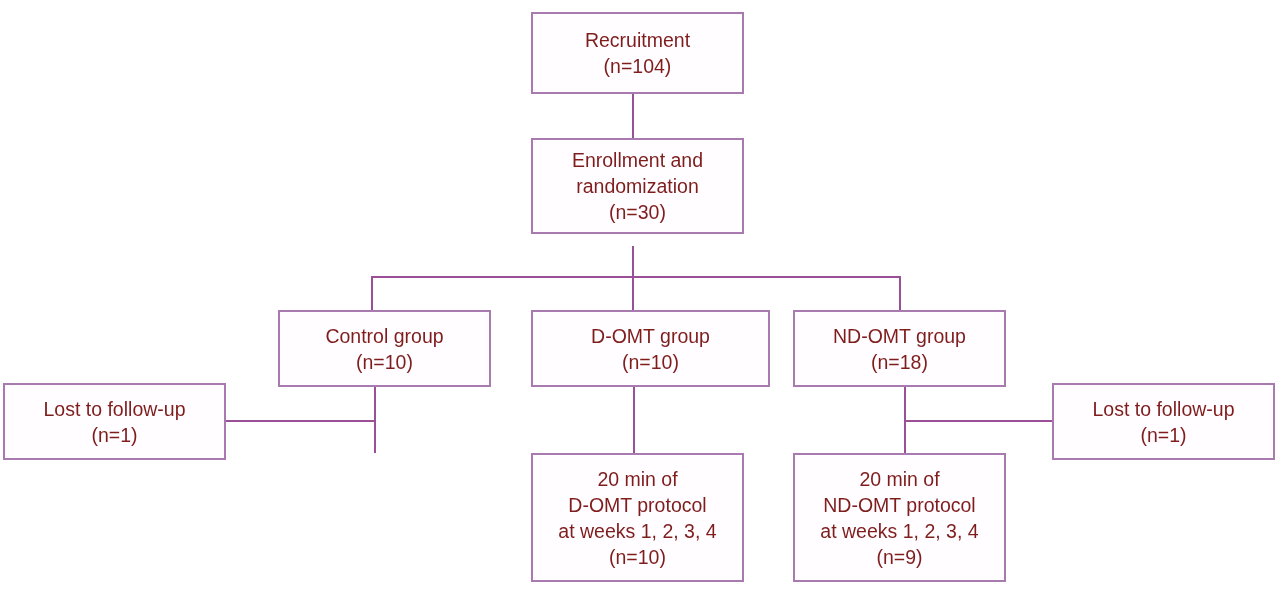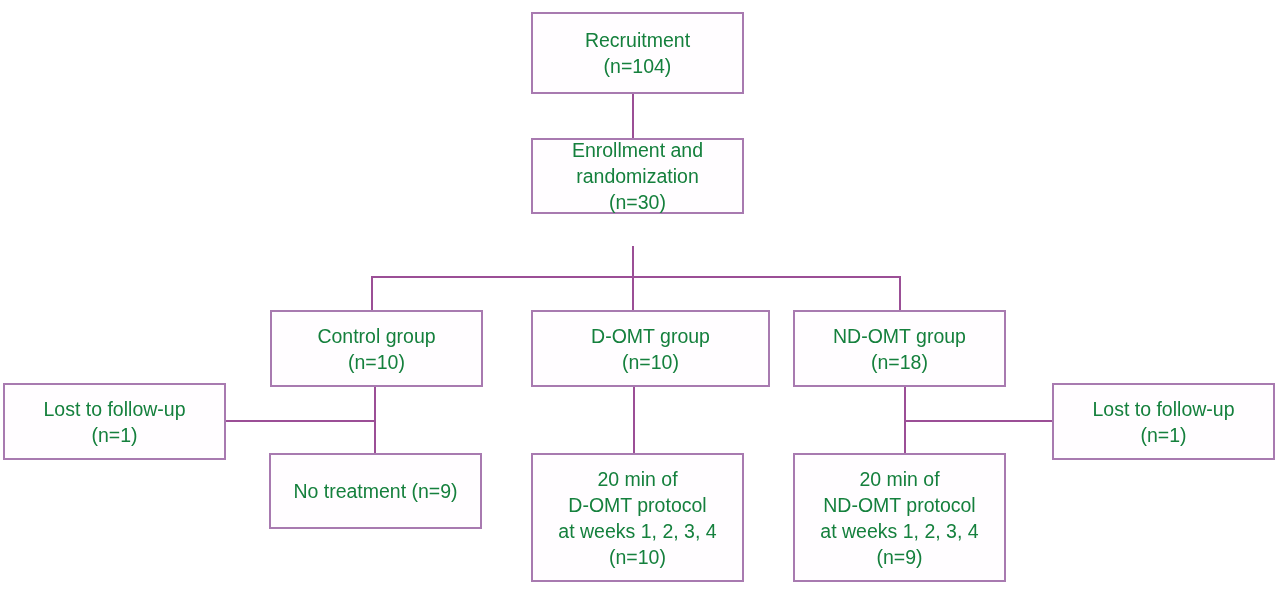--- a/index.html
+++ b/index.html
@@ -18,21 +18,21 @@
   }
   .flow-box {
     position: absolute;
     box-sizing: border-box;
     border: 2px solid #a87ab0;
     background: #fffdff;
     display: flex;
     align-items: center;
     justify-content: center;
     text-align: center;
-    color: #15803d;
+    color: #7f1d1d;
     font-size: 19.5px;
     line-height: 26px;
     white-space: pre-line;
     z-index: 2;
   }
   .connector {
     position: absolute;
     background: #9b4f96;
     z-index: 1;
   }
@@ -58,40 +58,39 @@
 
   <div class="connector v" style="left:633px; top:387px; height:66px;"></div>
 
   <div class="connector v" style="left:904px; top:387px; height:66px;"></div>
 
   <div class="connector h" style="left:904px; top:420px; width:149px;"></div>
 
   <div class="flow-box" style="left:531px; top:12px; width:213px; height:82px;">Recruitment
 (n=104)</div>
 
-  <div class="flow-box" style="left:531px; top:138px; width:213px; height:76px;">Enrollment and
+  <div class="flow-box" style="left:531px; top:138px; width:213px; height:96px;">Enrollment and
 randomization
 (n=30)</div>
 
-  <div class="flow-box" style="left:270px; top:310px; width:213px; height:77px;">Control group
+  <div class="flow-box" style="left:278px; top:310px; width:213px; height:77px;">Control group
 (n=10)</div>
 
   <div class="flow-box" style="left:531px; top:310px; width:239px; height:77px;">D-OMT group
 (n=10)</div>
 
   <div class="flow-box" style="left:793px; top:310px; width:213px; height:77px;">ND-OMT group
 (n=18)</div>
 
   <div class="flow-box" style="left:3px; top:383px; width:223px; height:77px;">Lost to follow-up
 (n=1)</div>
 
   <div class="flow-box" style="left:1052px; top:383px; width:223px; height:77px;">Lost to follow-up
 (n=1)</div>
 
-  <div class="flow-box" style="left:269px; top:453px; width:213px; height:76px;">No treatment (n=9)</div>
 
   <div class="flow-box" style="left:531px; top:453px; width:213px; height:129px;">20 min of
 D-OMT protocol
 at weeks 1, 2, 3, 4
 (n=10)</div>
 
   <div class="flow-box" style="left:793px; top:453px; width:213px; height:129px;">20 min of
 ND-OMT protocol
 at weeks 1, 2, 3, 4
 (n=9)</div>

